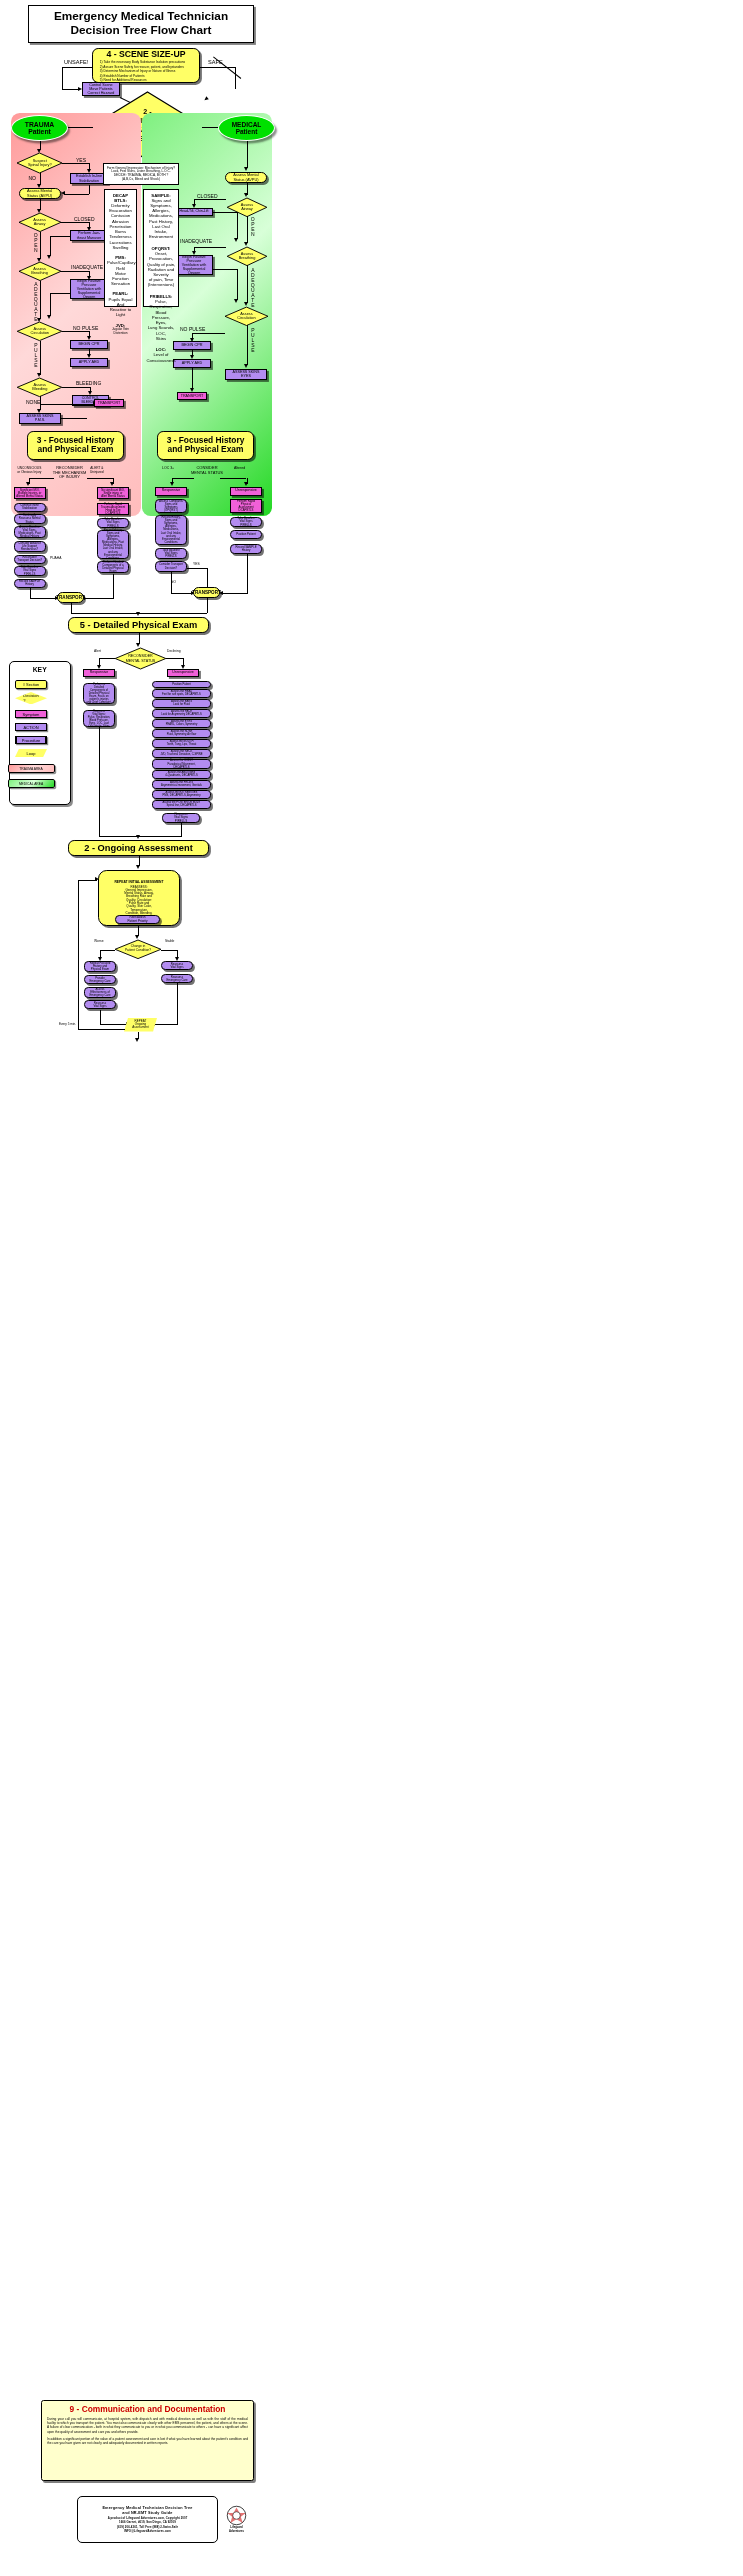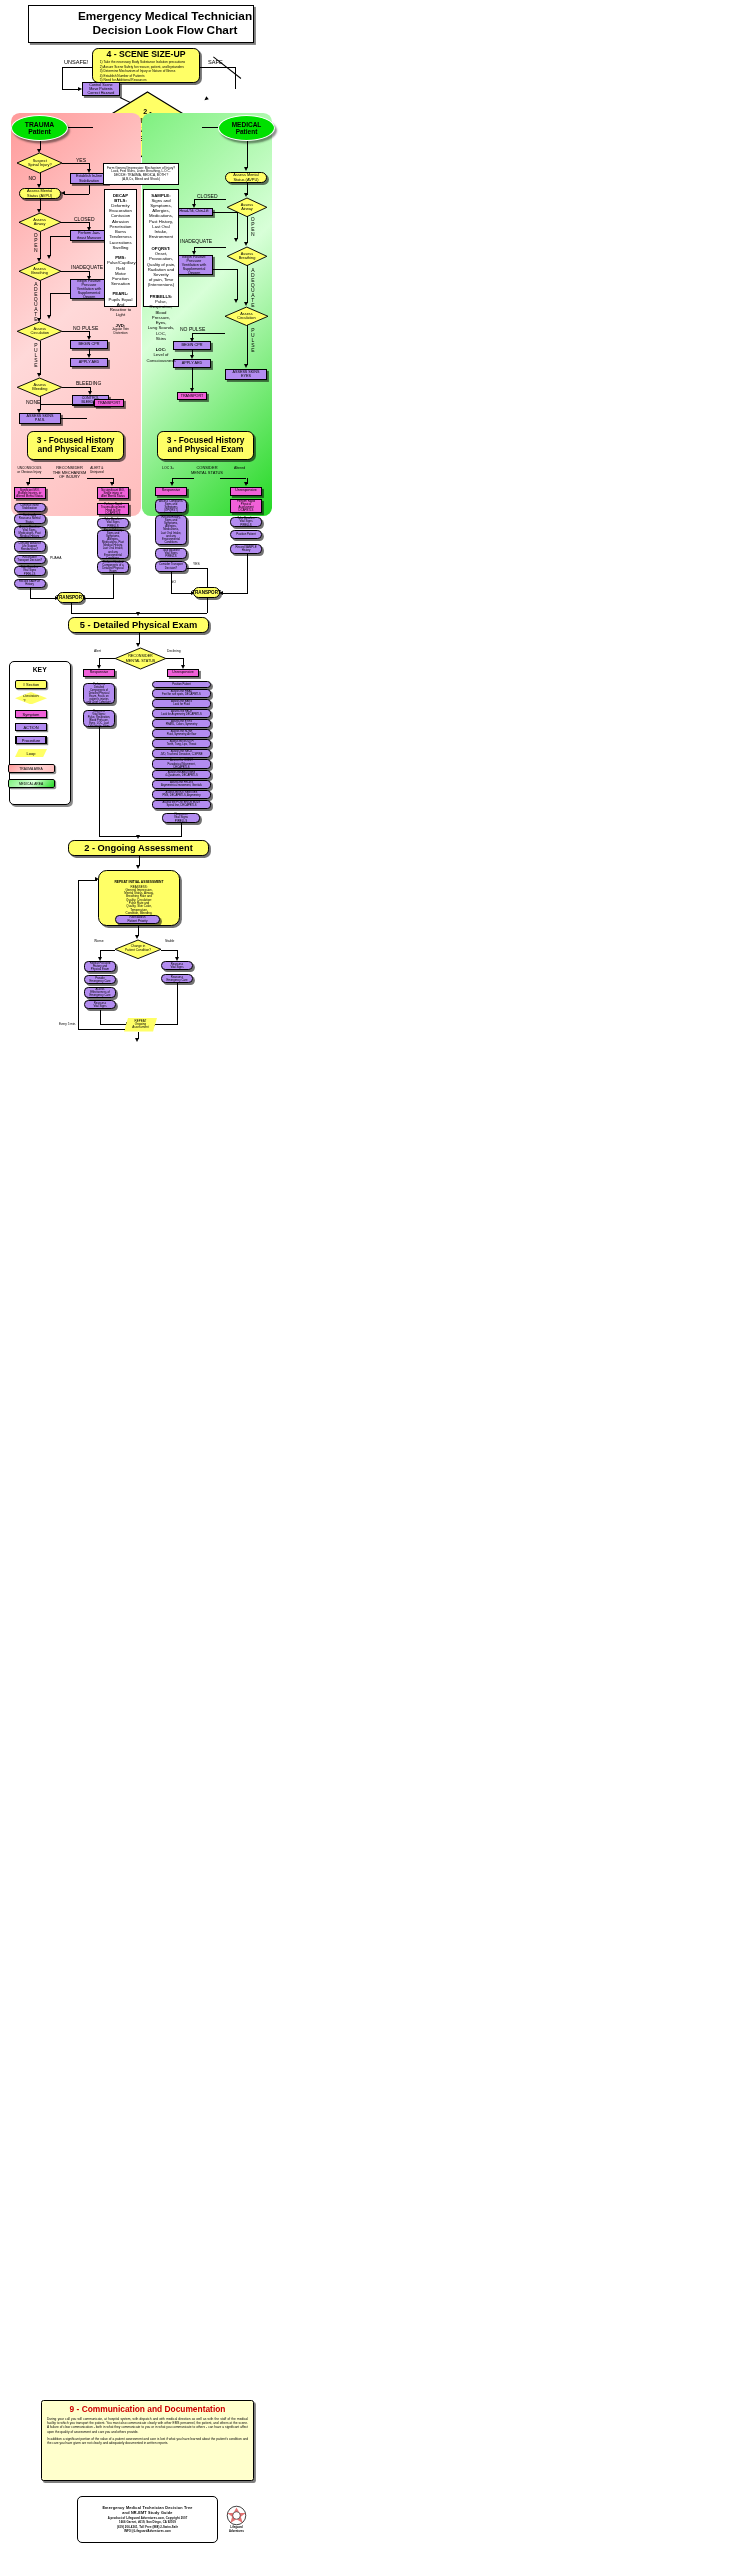--- a/index.html
+++ b/index.html
@@ -79,21 +79,21 @@
   .elbl { position:absolute; font-size:5px; white-space:nowrap; }
   .vlbl { position:absolute; font-size:5px; line-height:1.0; text-align:center; width:5.6px; }
 
   
   #title-card {
     position:absolute; left:28px; top:5px; width:226px; height:38px;
     background:#fff; border:0.9px solid #000; display:flex; flex-direction:column;
     align-items:center; justify-content:center;
     box-shadow:1.9px 1.9px 0 rgba(0,0,0,.5);
   }
-  #title-card div { font-size:11.8px; font-weight:700; line-height:1.18;padding-left:48px; }
+  #title-card div { font-size:11.8px; font-weight:700; line-height:1.18; }
 
   
   #key-panel {
     position:absolute; left:8.7px; top:661px; width:62px; height:144px;
     background:#fff; border:0.9px solid #000; border-radius:5px;
     box-shadow:1.9px 1.9px 0 rgba(0,0,0,.45);
   }
   #key-panel .ktitle { text-align:center; font-size:6.8px; font-weight:700; margin-top:3.7px; }
   .krow { position:absolute; left:0; width:62px; display:flex; justify-content:center; }
   .kshape { display:flex; align-items:center; justify-content:center; font-size:4px;
@@ -117,21 +117,21 @@
   #credit-box .c2 { font-size:2.8px; font-weight:700; letter-spacing:0.1px; text-align:center; line-height:1.5; }
   #logo { position:absolute; left:220px; top:2501px; width:33px; height:36px;
           display:flex; flex-direction:column; align-items:center; justify-content:center; }
   #logo .lg { font-size:2.7px; text-align:center; line-height:1.3; font-weight:700;}
 </style>
 </head>
 <body>
 
 <div id="title-card">
   <div>Emergency Medical Technician</div>
-  <div>Decision Look Flow Chart</div>
+  <div>Decision Tree Flow Chart</div>
 </div>
 
 <div class="term" style="left:92px;top:48px;width:108px;height:35px;flex-direction:column;justify-content:flex-start;padding-top:1.2px;">
   <div style="font-size:8.7px;">4 - SCENE SIZE-UP</div>
   <div style="font-weight:400;font-size:3.2px;text-align:left;width:100%;padding-left:6.8px;line-height:1.45;">
     <div>1) Take the necessary Body Substance Isolation precautions</div>
     <div>2) Assure Scene Safety for rescuer, patient, and bystanders</div>
     <div>3) Determine Mechanism of Injury or Nature of Illness</div>
     <div>4) Establish Number of Patients</div>
     <div>5) Need for Additional Resources</div>

